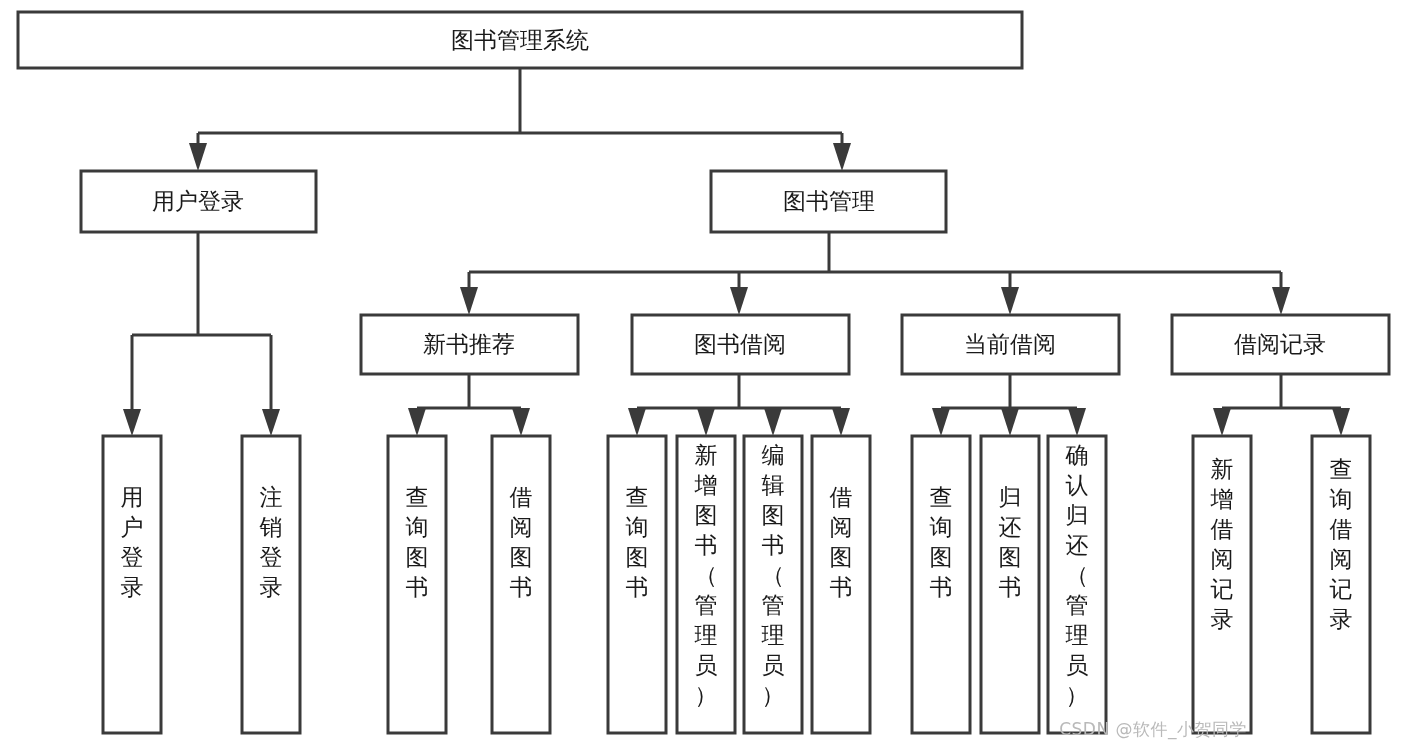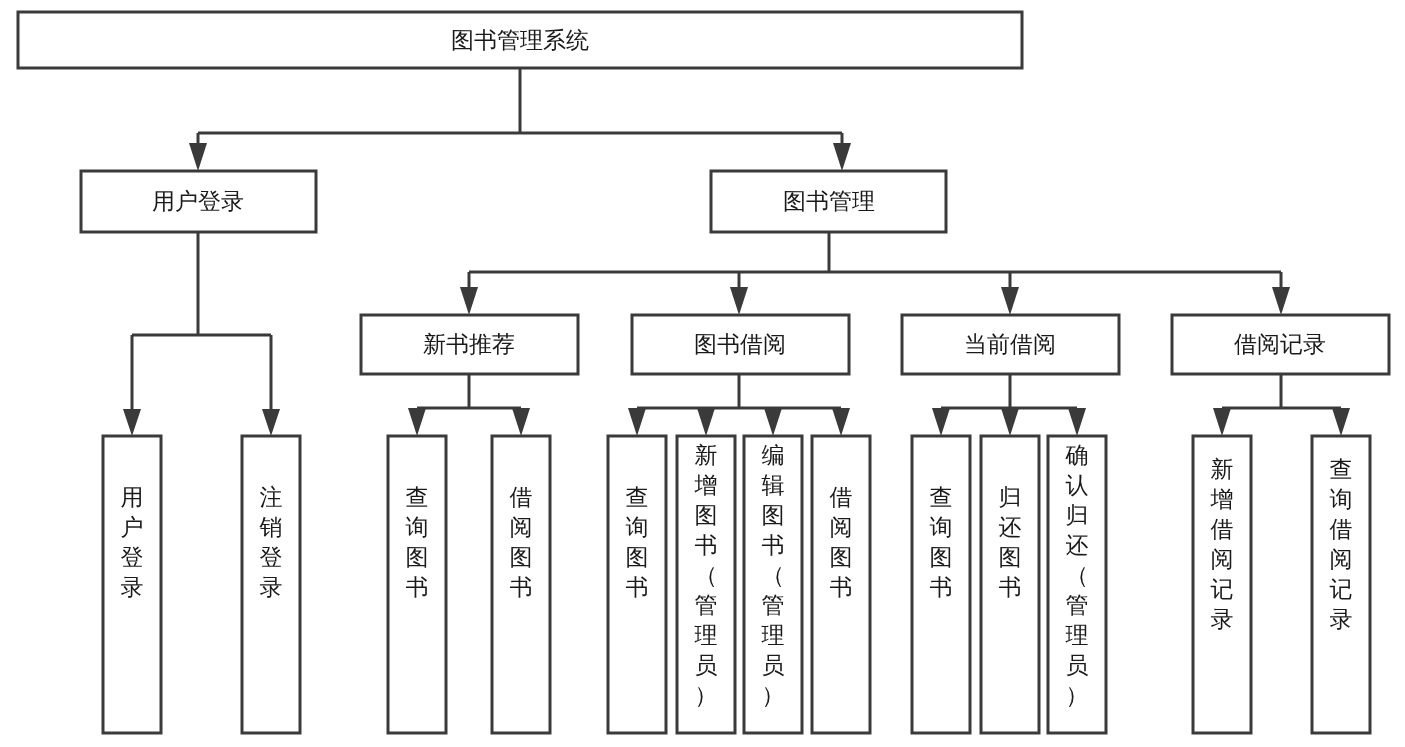--- a/index.html
+++ b/index.html
@@ -210,13 +210,14 @@
         <rect class="node-rect" x="1193" y="436" width="58" height="297"></rect>
         <text class="node-label-v" x="1222" y="477"><tspan x="1222" dy="0">新</tspan><tspan x="1222" dy="30">增</tspan><tspan x="1222" dy="30">借</tspan><tspan x="1222" dy="30">阅</tspan><tspan x="1222" dy="30">记</tspan><tspan x="1222" dy="30">录</tspan></text>
       </g>
       <g>
         <rect class="node-rect" x="1312" y="436" width="58" height="297"></rect>
         <text class="node-label-v" x="1341" y="477"><tspan x="1341" dy="0">查</tspan><tspan x="1341" dy="30">询</tspan><tspan x="1341" dy="30">借</tspan><tspan x="1341" dy="30">阅</tspan><tspan x="1341" dy="30">记</tspan><tspan x="1341" dy="30">录</tspan></text>
       </g>
     </g>
   </svg>
 
+  <div class="watermark-text">CSDN @软件_小贺同学</div>
 </div>
 
 </body></html>

